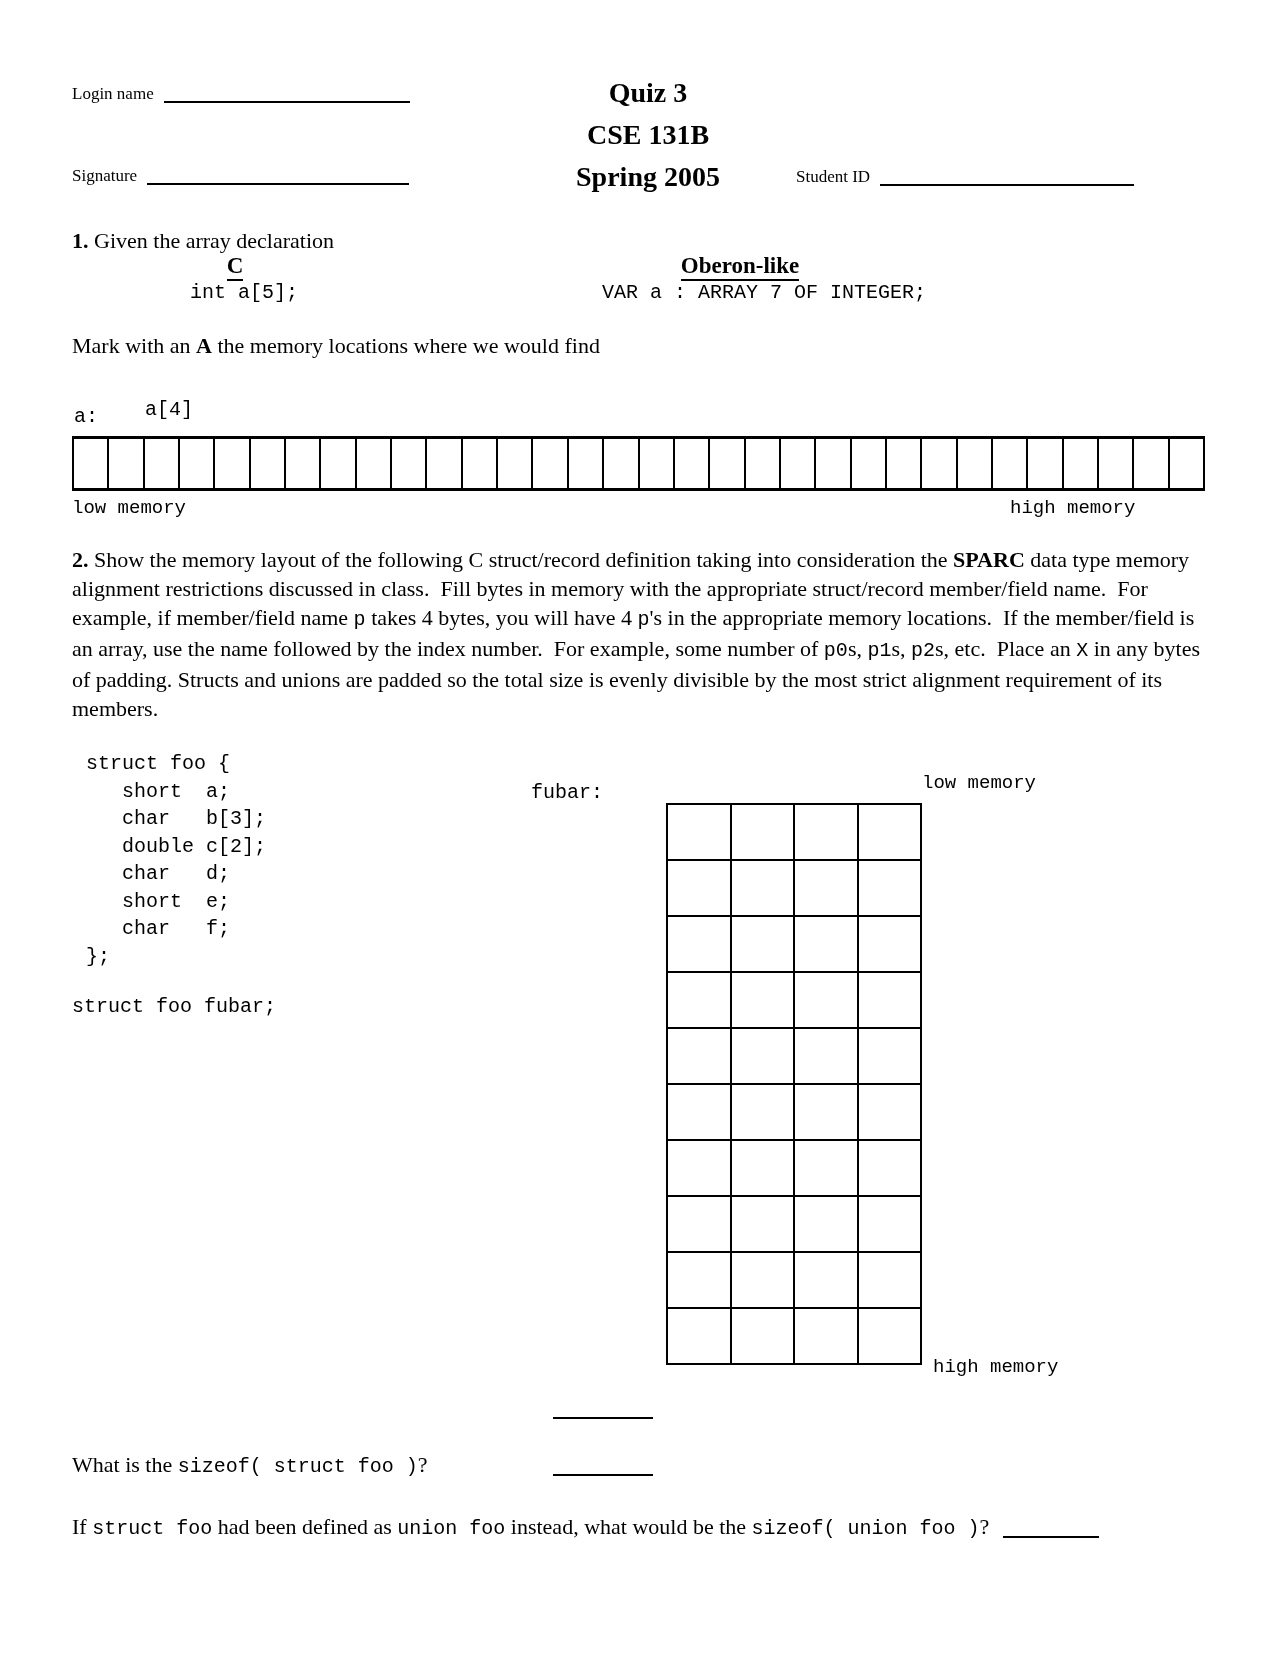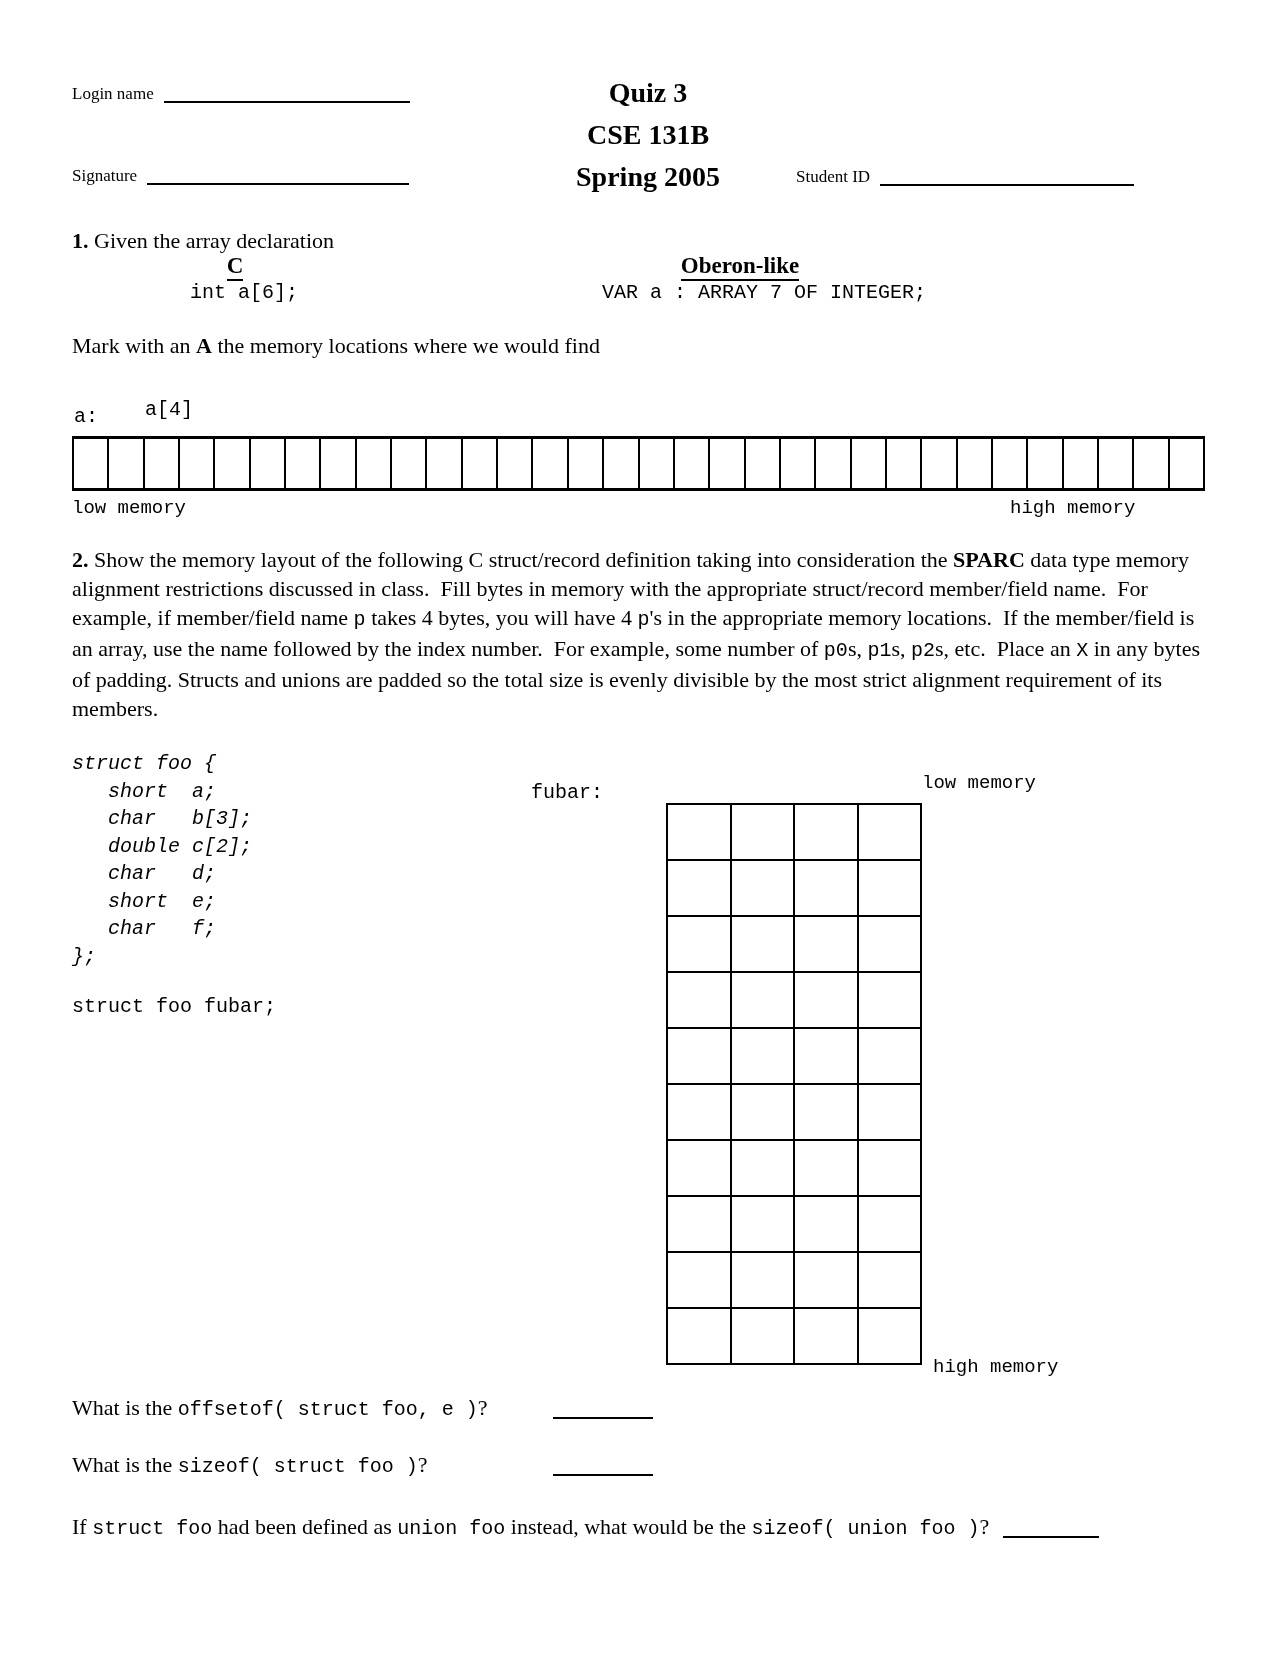--- a/index.html
+++ b/index.html
@@ -56,21 +56,21 @@
 
   <div class="abs rich" style="left:72px;top:226px;"><span class="s-b">1.</span><span class="s-p"> Given the array declaration</span></div>
 
   <div class="abs colhead" style="left:190px;top:253px;width:90px;">
     <span class="uline">C</span>
   </div>
   <div class="abs colhead" style="left:640px;top:253px;width:200px;">
     <span class="uline">Oberon-like</span>
   </div>
 
-  <div class="abs mono" style="left:190px;top:281px;">int a[6];</div>
+  <div class="abs mono" style="left:190px;top:281px;">int a[5];</div>
   <div class="abs mono" style="left:602px;top:281px;">VAR a : ARRAY 7 OF INTEGER;</div>
 
   <div class="abs rich" style="left:72px;top:331px;"><span class="s-p">Mark with an </span><span class="s-b">A</span><span class="s-p"> the memory locations where we would find</span></div>
 
   <div class="abs mono" style="left:145px;top:378px;margin-top:20px;">a[4]</div>
   <div class="abs mono" style="left:74px;top:405px;">a:</div>
 
   <div class="abs mrow" style="left:72px;top:436px;width:1133px;height:55px;">
     <div class="mcell"></div>
   <div class="mcell"></div>
@@ -104,21 +104,21 @@
       <div class="mcell"></div>
       <div class="mcell"></div>
       <div class="mcell"></div>
     </div>
 
   <div class="abs mono-sm" style="left:72px;top:497px;">low memory</div>
   <div class="abs mono-sm" style="left:1010px;top:497px;">high memory</div>
 
   <div class="abs rich" style="left:72px;top:545px;width:1140px;"><span class="s-b">2.</span><span class="s-p"> Show the memory layout of the following C struct/record definition taking into consideration the </span><span class="s-b">SPARC</span><span class="s-p"> data type memory alignment restrictions discussed in class.  Fill bytes in memory with the appropriate struct/record member/field name.  For example, if member/field name </span><span class="s-m">p</span><span class="s-p"> takes 4 bytes, you will have 4 </span><span class="s-m">p</span><span class="s-p">'s in the appropriate memory locations.  If the member/field is an array, use the name followed by the index number.  For example, some number of </span><span class="s-m">p0</span><span class="s-p">s, </span><span class="s-m">p1</span><span class="s-p">s, </span><span class="s-m">p2</span><span class="s-p">s, etc.  Place an </span><span class="s-m">X</span><span class="s-p"> in any bytes of padding. Structs and unions are padded so the total size is evenly divisible by the most strict alignment requirement of its members.</span></div>
 
-  <pre class="abs code" style="left:72px;top:750px;font-style:italic;">struct foo {
+  <pre class="abs code" style="left:86px;top:750px;">struct foo {
    short  a;
    char   b[3];
    double c[2];
    char   d;
    short  e;
    char   f;
 };</pre>
 
   <div class="abs mono" style="left:72px;top:995px;">struct foo fubar;</div>
 
@@ -184,21 +184,20 @@
     <div class="gcell"></div>
         <div class="gcell"></div>
         <div class="gcell"></div>
       </div>
     </div>
 
   <div class="abs mono-sm" style="left:922px;top:772px;">low memory</div>
   <div class="abs mono-sm" style="left:933px;top:1356px;">high memory</div>
 
   <div class="abs qrow" style="left:72px;top:1393px;width:1140px;">
-    <span class="rich"><span class="s-p">What is the </span><span class="s-m">offsetof( struct foo, e )</span><span class="s-p">?</span></span>
     <span class="blank abs" style="left:481px;top:2px;width:100px;height:22px;"></span>
   </div>
 
   <div class="abs qrow" style="left:72px;top:1450px;width:1140px;">
     <span class="rich"><span class="s-p">What is the </span><span class="s-m">sizeof( struct foo )</span><span class="s-p">?</span></span>
     <span class="blank abs" style="left:481px;top:2px;width:100px;height:22px;"></span>
   </div>
 
   <div class="abs qrow" style="left:72px;top:1512px;width:1160px;">
     <span class="rich"><span class="s-p">If </span><span class="s-m">struct foo</span><span class="s-p"> had been defined as </span><span class="s-m">union foo</span><span class="s-p"> instead, what would be the </span><span class="s-m">sizeof( union foo )</span><span class="s-p">?</span></span>

